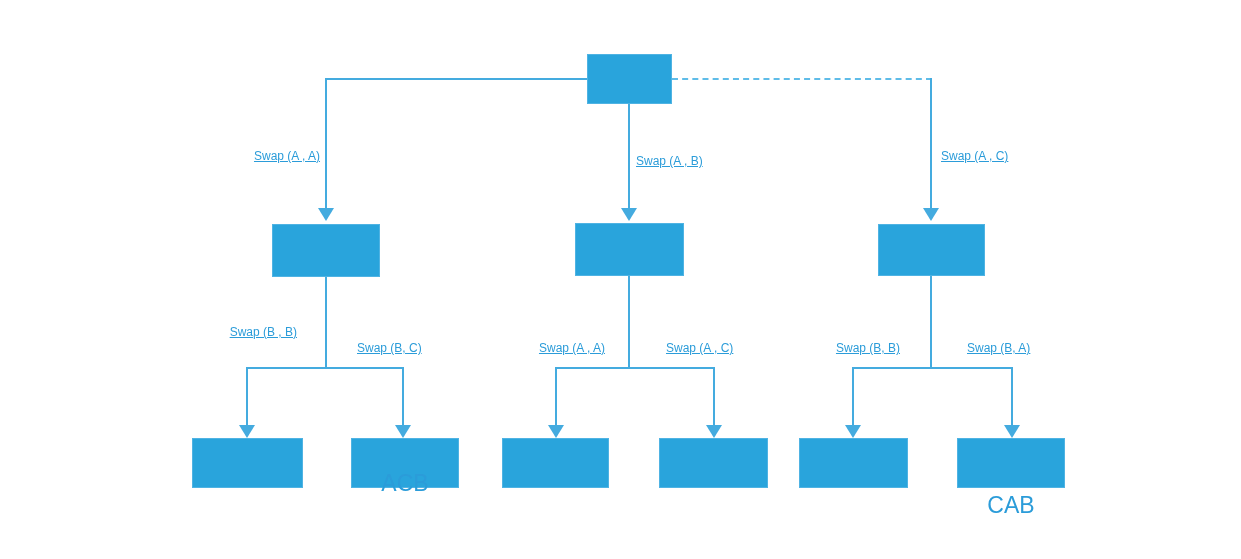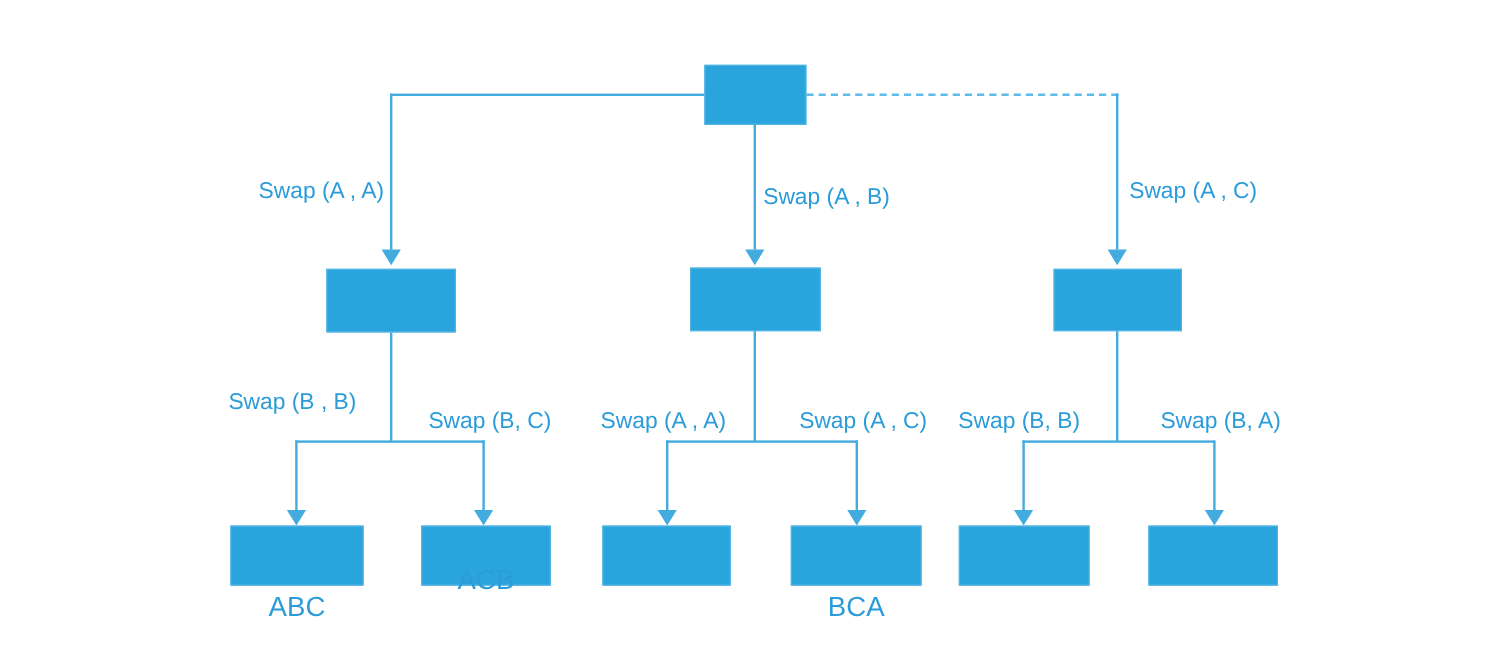--- a/index.html
+++ b/index.html
@@ -42,22 +42,23 @@
   .arrow{
     position:absolute;
     width:0;height:0;
     border-left:8px solid transparent;
     border-right:8px solid transparent;
     border-top:13px solid var(--line);
   }
   .edge-label{
     position:absolute;
     color:var(--label);
-    font-size:19px;
+    font-size:12px;
     white-space:nowrap;
+    text-decoration:underline;
   }
   .edge-label.r{text-align:right;}
   .leaf-label{
     position:absolute;
     color:var(--label);
     font-size:23px;
     text-align:center;
     white-space:nowrap;
   }
 </style>
@@ -115,17 +116,16 @@
   <div class="edge-label" style="left:636px;top:154px;">Swap (A , B)</div>
   <div class="edge-label" style="left:941px;top:149px;">Swap (A , C)</div>
 
   <div class="edge-label r" style="left:187px;top:325px;width:110px;">Swap (B , B)</div>
   <div class="edge-label" style="left:357px;top:341px;">Swap (B, C)</div>
   <div class="edge-label r" style="left:495px;top:341px;width:110px;">Swap (A , A)</div>
   <div class="edge-label" style="left:666px;top:341px;">Swap (A , C)</div>
   <div class="edge-label r" style="left:790px;top:341px;width:110px;">Swap (B, B)</div>
   <div class="edge-label" style="left:967px;top:341px;text-align:right;">Swap (B, A)</div>
 
-  <div class="leaf-label" style="left:192px;top:492px;width:111px;">ABC</div>
   <div class="leaf-label" style="left:351px;top:470px;width:108px;">ACB</div>
-  <div class="leaf-label" style="left:659px;top:492px;width:109px;">BCA</div>
+  <div class="leaf-label" style="left:957px;top:492px;width:108px;">CAB</div>
 
 </div>
 
 </body></html>

